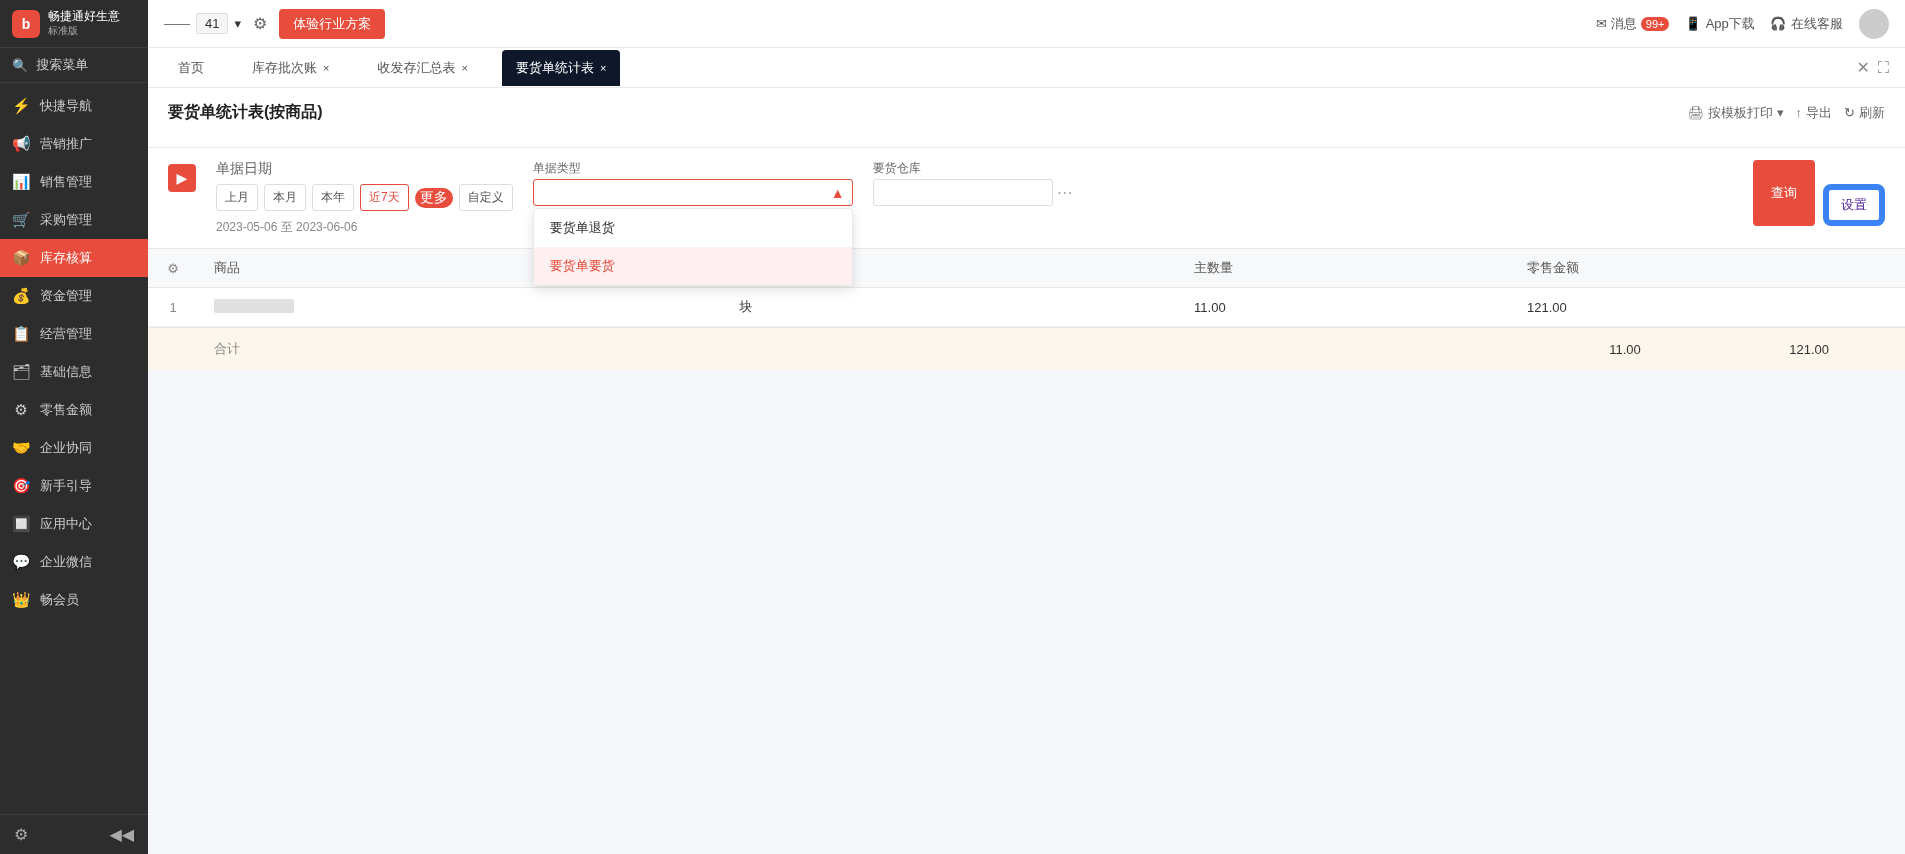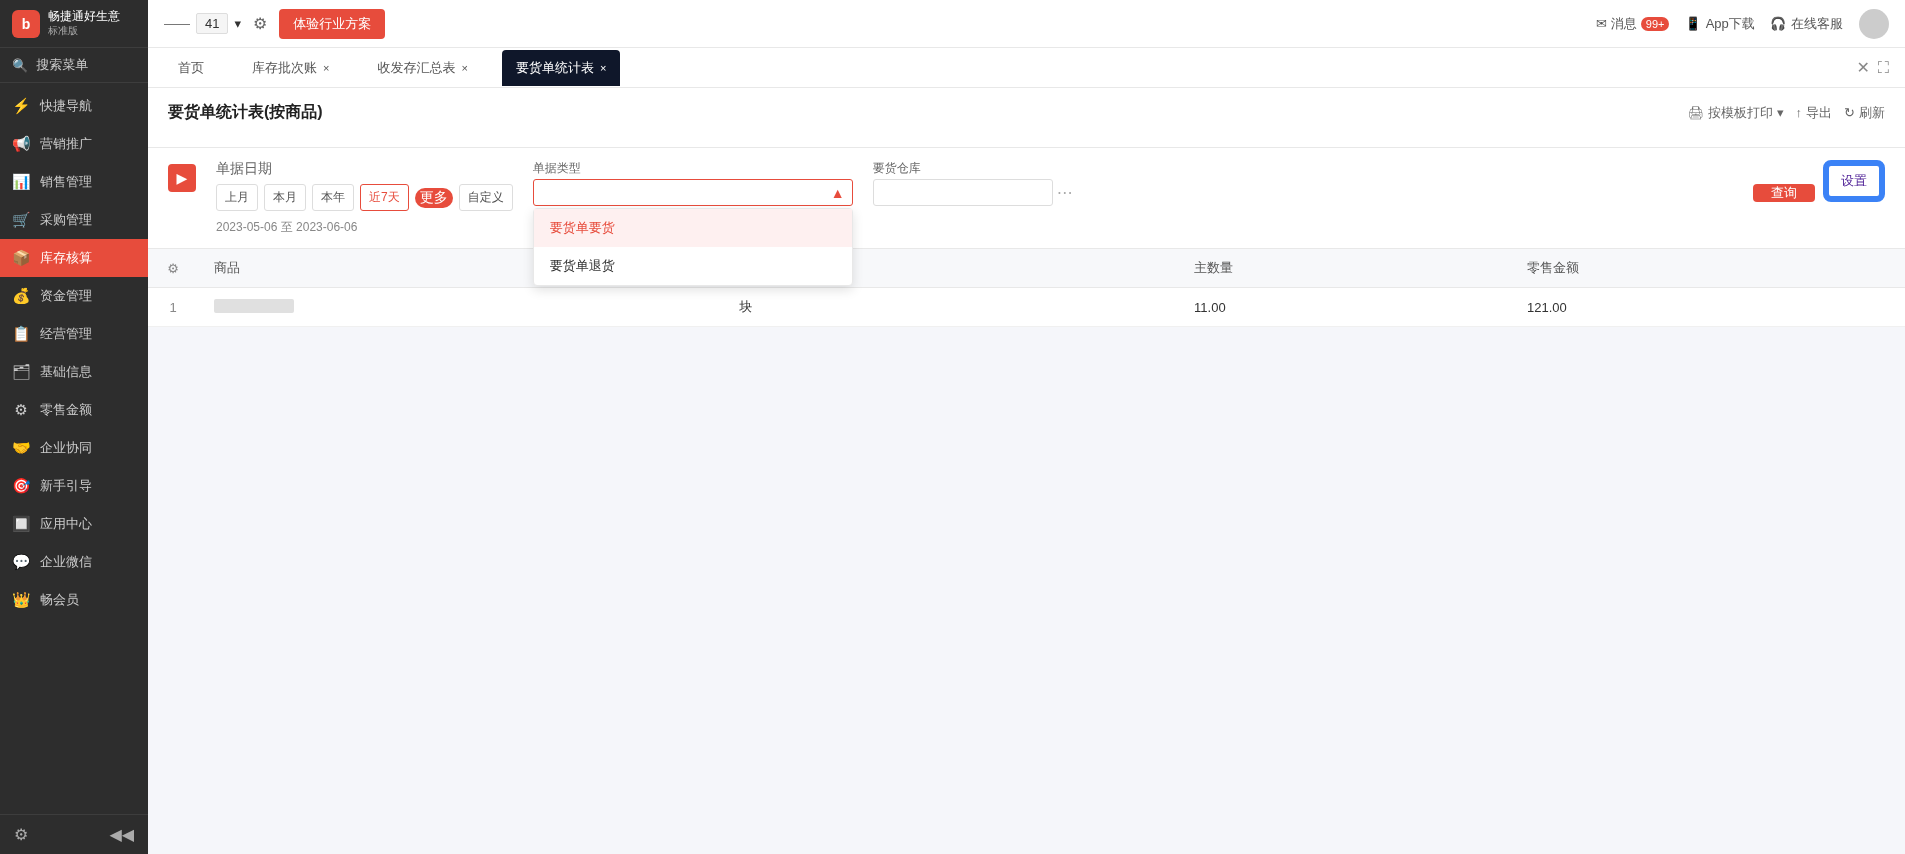--- a/index.html
+++ b/index.html
@@ -257,21 +257,21 @@
       width: 180px;
       outline: none;
     }
     .filter-warehouse-more { color: #aaa; cursor: pointer; font-size: 16px; }
 
     .filter-actions { display: flex; align-items: flex-end; gap: 8px; padding-bottom: 2px; margin-left: auto; }
     .btn-query {
       background: #e74c3c;
       color: white;
       border: none;
-      padding: 0 18px;
+      padding: 24px 18px;
       border-radius: 4px;
       cursor: pointer;
       font-size: 13px;
     }
     .btn-settings {
       background: #fff;
       color: #4c1d95;
       border: 6px solid #3b82f6;
       padding: 6px 12px;
       border-radius: 8px;
@@ -522,22 +522,22 @@
       </div>
 
       <div class="filter-type-group filter-type-relative">
         <div class="filter-type-label">单据类型</div>
         <div class="filter-type-input-wrap">
           <input type="text" class="filter-type-input" value="" style="">
           <span class="filter-type-arrow">▲</span>
         </div>
 
         <div class="dropdown-overlay">
+          <div class="dropdown-item">要货单退货</div>
           <div class="dropdown-item selected">要货单要货</div>
-          <div class="dropdown-item">要货单退货</div>
         </div>
       </div>
 
       <div class="filter-warehouse-group">
         <div class="filter-warehouse-label">要货仓库</div>
         <div class="filter-warehouse-input-wrap">
           <input type="text" class="filter-warehouse-input" value="" style="">
           <span class="filter-warehouse-more">⋯</span>
         </div>
       </div>
@@ -568,15 +568,23 @@
               <span style="display:inline-block;width:80px;height:14px;background:#e0e0e0;border-radius:2px;"></span>
             </td>
             <td>块</td>
             <td>11.00</td>
             <td>121.00</td>
           </tr>
         </tbody>
       </table>
     </div>
 
+    <div class="table-footer">
+      <span class="table-footer-label">合计</span>
+      <span style="flex:1;"></span>
+      <span style="display:inline-block;width:120px;"></span>
+      <span style="display:inline-block;width:120px;"></span>
+      <span class="table-footer-col" style="width:120px;">11.00</span>
+      <span class="table-footer-col">121.00</span>
+    </div>
 
   </div>
 </div>
 
 </body></html>

